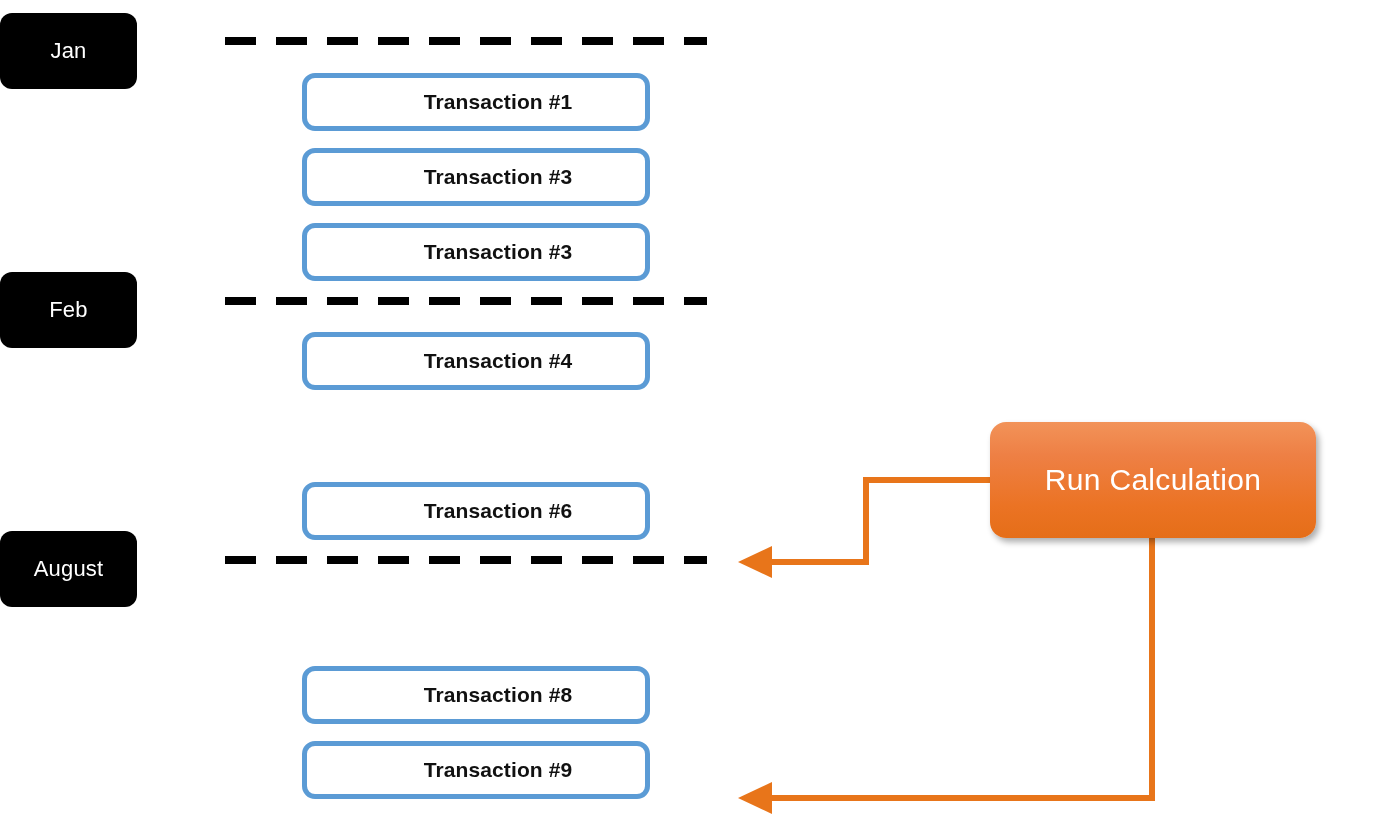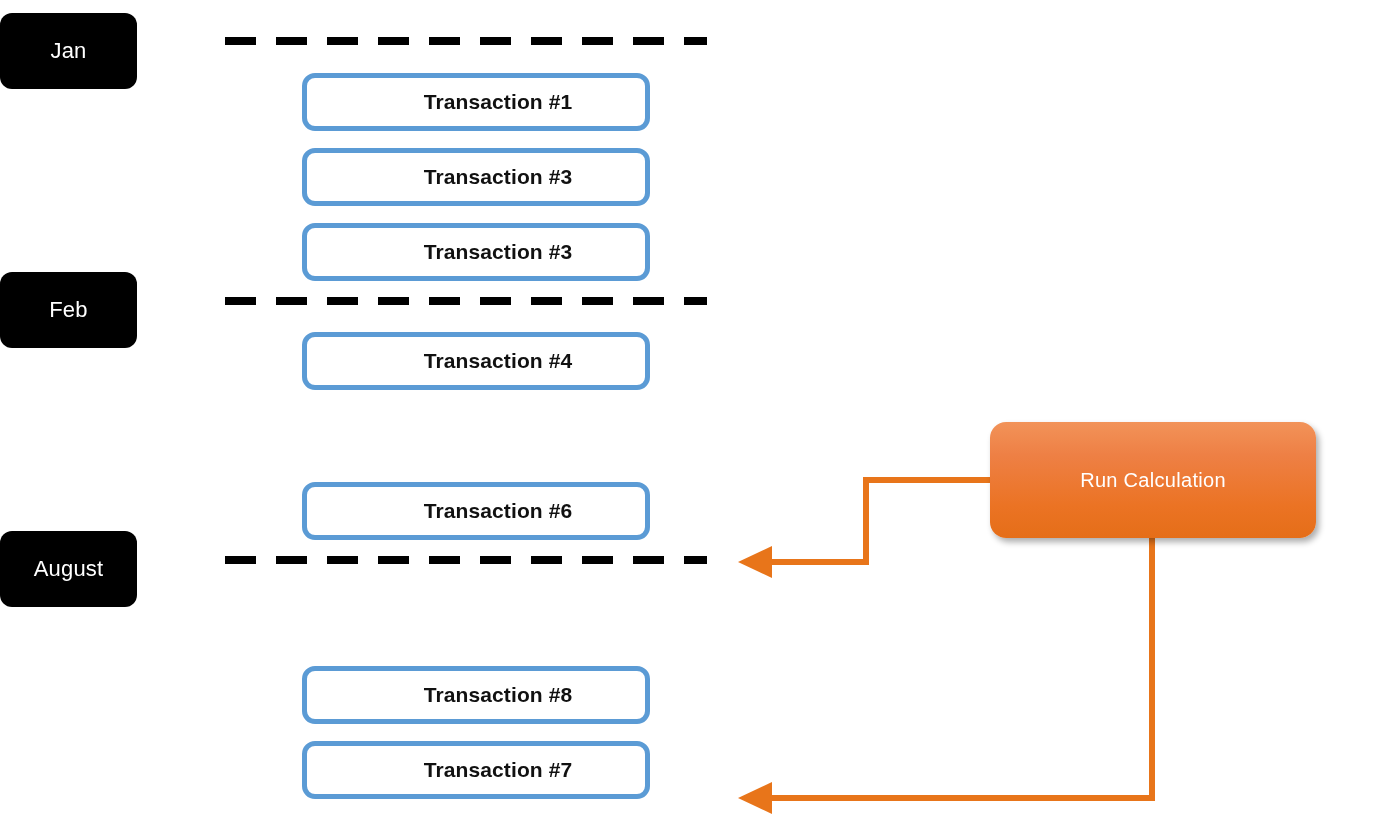--- a/index.html
+++ b/index.html
@@ -86,21 +86,21 @@
     border-radius: 16px;
     background: linear-gradient(to bottom, #F29359 0%, #EE8045 28%, #EB7324 72%, #E56E18 100%);
     box-shadow: 3px 4px 6px rgba(0,0,0,0.33);
     display: flex;
     align-items: center;
     justify-content: center;
     z-index: 6;
   }
   .calc-label {
     color: #ffffff;
-    font-size: 20px;
+    font-size: 30px;
     font-weight: 400;
     letter-spacing: 0.3px;
     white-space: nowrap;
   }
 
   
   #connectors {
     position: absolute;
     left: 0;
     top: 0;
@@ -143,21 +143,21 @@
     <span class="txn-label">Transaction #4</span>
   </div>
   <div class="txn-card" style="top:482px">
     <span class="txn-label">Transaction #6</span>
   </div>
 
   <div class="txn-card" style="top:666px">
     <span class="txn-label">Transaction #8</span>
   </div>
   <div class="txn-card" style="top:741px">
-    <span class="txn-label">Transaction #7</span>
+    <span class="txn-label">Transaction #9</span>
   </div>
 
   <svg id="connectors" viewBox="0 0 1375 826">
 
     <g>
       <path d="M 990 480 L 866 480 L 866 562 L 768 562" fill="none" stroke="#E8751A" stroke-width="6" stroke-linecap="butt" stroke-linejoin="miter"></path>
       <polygon points="738,562 772,546 772,578" fill="#E8751A"></polygon>
     </g>
 
     <g>

